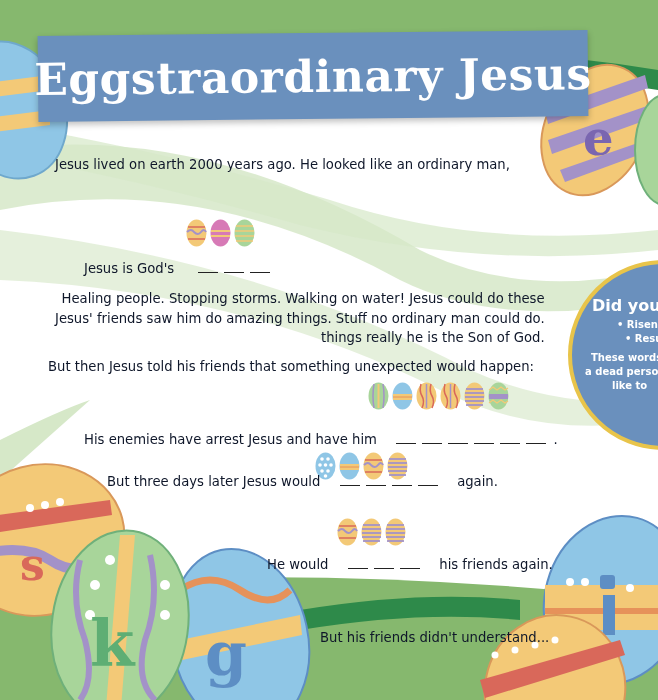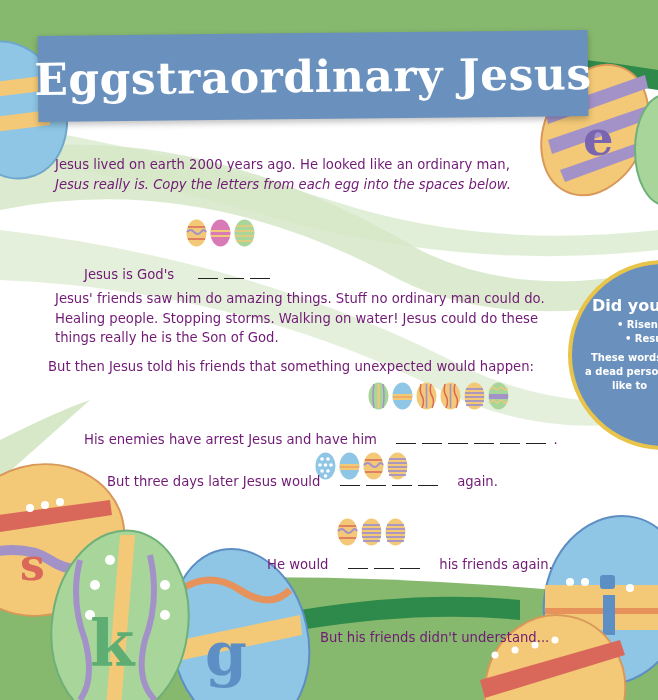--- a/index.html
+++ b/index.html
@@ -1,20 +1,20 @@
 <!DOCTYPE html>
 <html><head>
 <meta charset="utf-8">
 <style>
   html, body { margin:0; padding:0; }
   body { width:658px; height:700px; overflow:hidden; position:relative; background:#86b86e; font-family:"DejaVu Sans", sans-serif; }
   .layer { position:absolute; left:0; top:0; }
   .title-banner { position:absolute; left:38px; top:33px; width:550px; height:86px; background:#6a90bd; transform:rotate(-0.6deg); box-shadow:0 3px 6px rgba(0,0,0,0.25); display:flex; align-items:center; justify-content:center; }
   .title-text { font-family:"DejaVu Serif", serif; font-weight:bold; color:#fff; font-size:44px; letter-spacing:0.5px; white-space:nowrap; }
-  .text { position:absolute; font-family:"DejaVu Sans", sans-serif; font-size:13.2px; color:#701a75; line-height:19.5px; white-space:nowrap; }
+  .text { position:absolute; font-family:"DejaVu Sans", sans-serif; font-size:13.2px; color:#0f172a; line-height:19.5px; white-space:nowrap;text-align:right; }
   .italic { font-style:italic; }
   .blank { display:inline-block; width:20px; border-bottom:1.5px solid #222; margin:0 3px; height:12px; vertical-align:baseline; }
   .eggrow { position:absolute; display:flex; gap:3px; }
   .mini-egg { width:21px; height:29px; }
   .callout { position:absolute; left:568px; top:260px; width:190px; height:190px; border-radius:50%; background:#6a90bd; border:4px solid #e8c44a; box-sizing:border-box; color:#fff; }
   .callout-title { position:absolute; left:20px; top:32px; font-weight:bold; font-size:16px; white-space:nowrap; }
   .callout-line { position:absolute; font-weight:bold; font-size:10px; white-space:nowrap; }
 </style>
 </head>
 <body>
@@ -101,21 +101,20 @@
       <circle cx="555" cy="640" r="3.5" fill="#fff"></circle>
   </g>
 </svg>
 
 <div class="title-banner">
   <span class="title-text">Eggstraordinary Jesus</span>
 </div>
 
 <div class="text" style="left:55px; top:155px;">
   <div>Jesus lived on earth 2000 years ago. He looked like an ordinary man,</div>
-  <div class="italic">Jesus really is. Copy the letters from each egg into the spaces below.</div>
 </div>
 
 <div class="eggrow" style="left:186px; top:218px;">
   <svg class="mini-egg" viewBox="0 0 21 29">
       <ellipse cx="10.5" cy="15" rx="10" ry="13.5" fill="#f3c977"></ellipse>
       <path d="M1,14 Q5,10 8,14 Q12,18 15,14 Q18,10 20,14" stroke="#a392c8" stroke-width="2" fill="none"></path>
       <line x1="2" y1="9" x2="19" y2="9" stroke="#d9685a" stroke-width="1.5"></line>
       <line x1="2" y1="21" x2="19" y2="21" stroke="#d9685a" stroke-width="1.5"></line>
     </svg>
   <svg class="mini-egg" viewBox="0 0 21 29">
@@ -125,29 +124,29 @@
     </svg>
   <svg class="mini-egg" viewBox="0 0 21 29">
       <ellipse cx="10.5" cy="15" rx="10" ry="13.5" fill="#a8d59a"></ellipse>
       <line x1="2" y1="8" x2="19" y2="8" stroke="#f3c977" stroke-width="1.5"></line>
       <line x1="1" y1="13" x2="20" y2="13" stroke="#f3c977" stroke-width="1.5"></line>
       <line x1="1" y1="18" x2="20" y2="18" stroke="#f3c977" stroke-width="1.5"></line>
       <line x1="2" y1="23" x2="19" y2="23" stroke="#f3c977" stroke-width="1.5"></line>
     </svg>
 </div>
 
-<div class="text" style="left:84px; top:265px;">
+<div class="text" style="left:84px; top:259px;">
   <span>Jesus is God's</span>
   <span style="display:inline-block; width:12px;"></span>
   <span class="blank"></span><span class="blank"></span><span class="blank"></span>
 </div>
 
 <div class="text" style="left:55px; top:289px;">
+  <div>Healing people. Stopping storms. Walking on water! Jesus could do these</div>
   <div>Jesus' friends saw him do amazing things. Stuff no ordinary man could do.</div>
-  <div>Healing people. Stopping storms. Walking on water! Jesus could do these</div>
   <div>things really he is the Son of God.</div>
 </div>
 
 <div class="text" style="left:48px; top:357px;">But then Jesus told his friends that something unexpected would happen:</div>
 
 <div class="eggrow" style="left:368px; top:381px;">
   <svg class="mini-egg" viewBox="0 0 21 29">
       <ellipse cx="10.5" cy="15" rx="10" ry="13.5" fill="#a8d59a"></ellipse>
       <path d="M6,3 Q4,15 6,27" stroke="#a392c8" stroke-width="1.5" fill="none"></path>
       <path d="M15,3 Q17,15 15,27" stroke="#a392c8" stroke-width="1.5" fill="none"></path>

